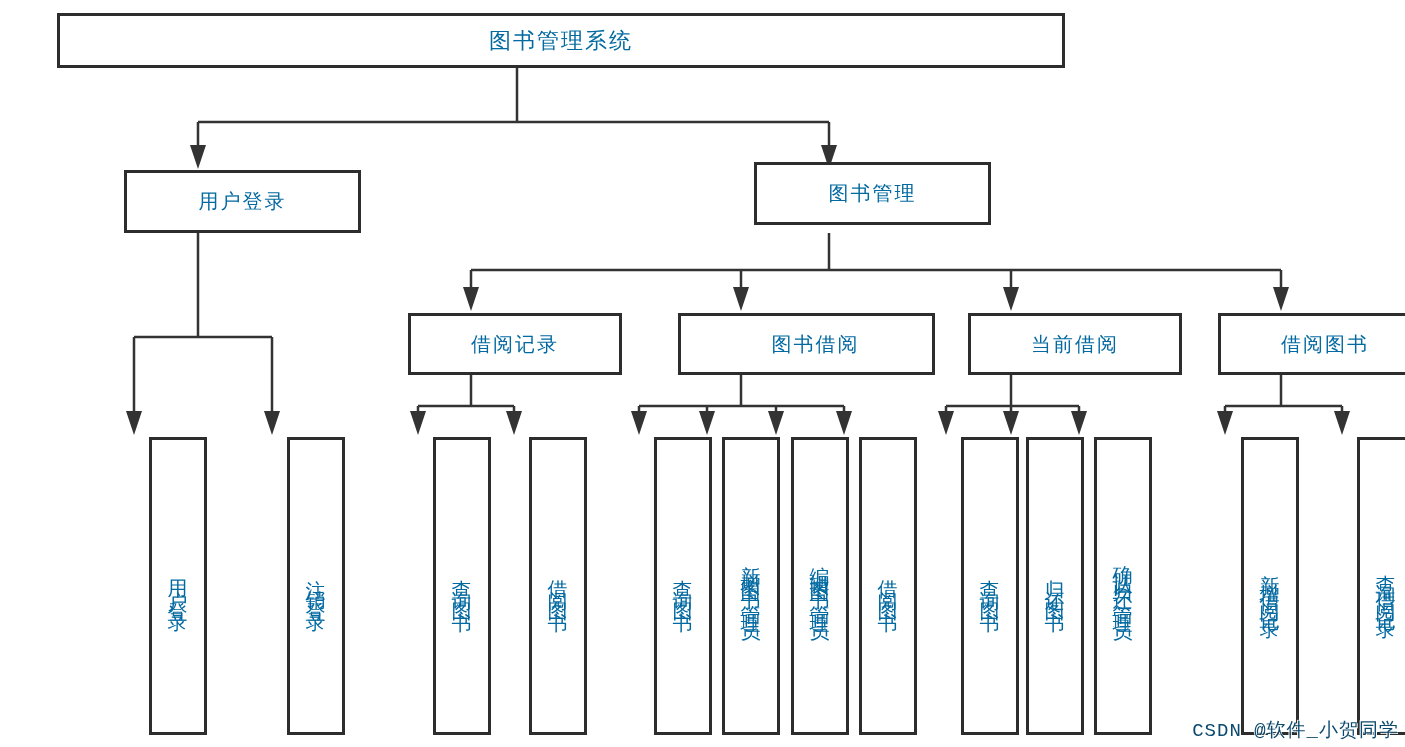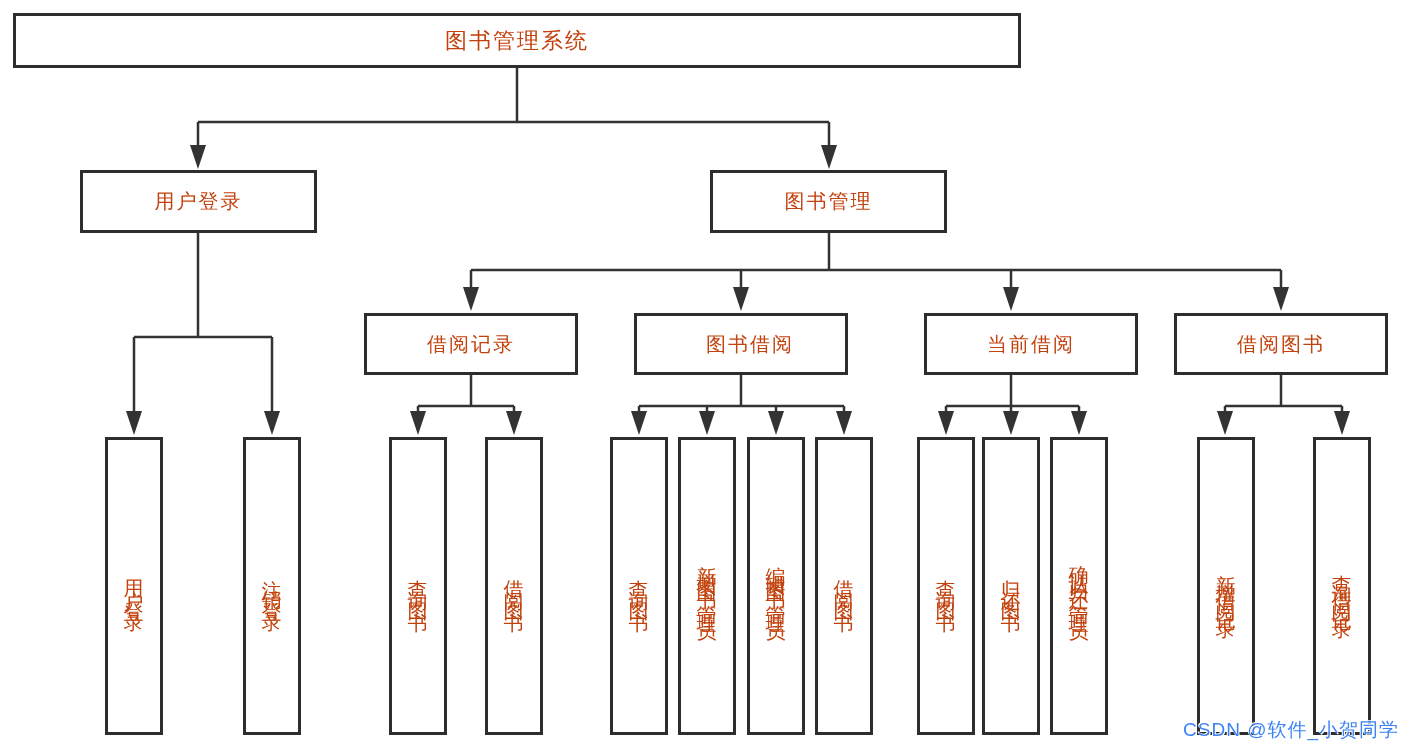--- a/index.html
+++ b/index.html
@@ -20,44 +20,46 @@
   .edges path { stroke: #333333; stroke-width: 2.5; fill: none; }
   .edges polygon { fill: #333333; stroke: none; }
   .node {
     position: absolute;
     box-sizing: border-box;
     background: #ffffff;
     border: 3px solid #2d2d2d;
     display: flex;
     align-items: center;
     justify-content: center;
-    color: #c2410c;
+    color: #0369a1;
     font-size: 20px;
     letter-spacing: 2px;
     z-index: 2;
     text-align: center;
     white-space: nowrap;
+    margin-left: 44px;
   }
   .vnode {
     writing-mode: vertical-rl;
     text-orientation: mixed;
     letter-spacing: 11px;
     font-size: 20px;
     white-space: nowrap;
     line-height: 1;
   }
   .watermark {
     position: absolute;
     right: 6px;
     bottom: 4px;
     z-index: 5;
     font-size: 19px;
     letter-spacing: 1px;
-    color: #3b82f6;
+    color: #0c4a6e;
     text-shadow: 1px 1px 0 #ffffff, -1px -1px 0 #ffffff;
+    font-family: Liberation Mono, monospace;
   }
 </style>
 </head>
 <body>
 
 <div class="stage">
 
   <svg class="edges" viewBox="0 0 1405 747" xmlns="http://www.w3.org/2000/svg">
 
     <g>
@@ -104,24 +106,24 @@
     <g>
       <path d="M1281 375 V406 M1225 406 H1342 M1225 406 V414 M1342 406 V414"></path>
       <polygon points="1217,411 1233,411 1225,435"></polygon>
       <polygon points="1334,411 1350,411 1342,435"></polygon>
     </g>
   </svg>
 
   <div class="node" style="left:13px; top:13px; width:1008px; height:55px; font-size:22px;">图书管理系统</div>
 
   <div class="node" style="left:80px; top:170px; width:237px; height:63px;">用户登录</div>
-  <div class="node" style="left:710px; top:170px; width:237px; height:63px;">图书管理</div>
+  <div class="node" style="left:710px; top:162px; width:237px; height:63px;">图书管理</div>
 
   <div class="node" style="left:364px; top:313px; width:214px; height:62px;">借阅记录</div>
-  <div class="node" style="left:634px; top:313px; width:214px; height:62px;padding-left:18px;">图书借阅</div>
+  <div class="node" style="left:634px; top:313px; width:257px; height:62px;padding-left:18px;">图书借阅</div>
   <div class="node" style="left:924px; top:313px; width:214px; height:62px;">当前借阅</div>
   <div class="node" style="left:1174px; top:313px; width:214px; height:62px;">借阅图书</div>
 
   <div class="node vnode" style="left:105px; top:437px; width:58px; height:298px;">用户登录</div>
   <div class="node vnode" style="left:243px; top:437px; width:58px; height:298px;">注销登录</div>
 
   <div class="node vnode" style="left:389px; top:437px; width:58px; height:298px;">查询图书</div>
   <div class="node vnode" style="left:485px; top:437px; width:58px; height:298px;">借阅图书</div>
 
   <div class="node vnode" style="left:610px; top:437px; width:58px; height:298px;">查询图书</div>

